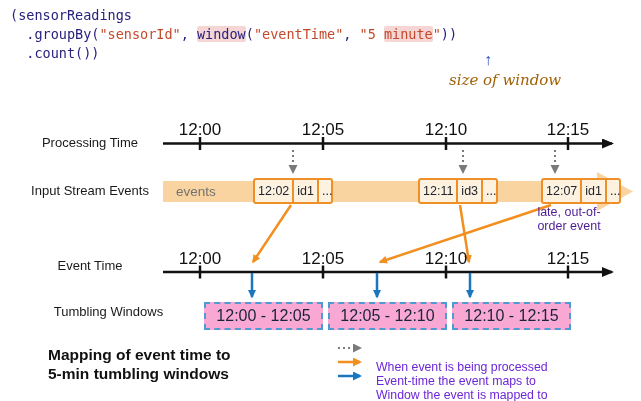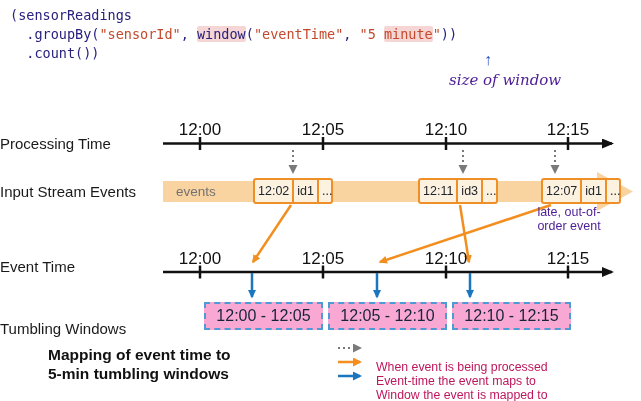--- a/index.html
+++ b/index.html
@@ -6,24 +6,24 @@
   .stage{position:relative;width:641px;height:401px;background:#fff;overflow:hidden;
          font-family:"Liberation Sans",sans-serif;color:#1a1a1a;}
   
   .code{position:absolute;left:10px;top:6px;font-family:"DejaVu Sans Mono",monospace;
         font-size:13.5px;line-height:19px;color:#28217e;}
   .code .ln{white-space:pre;}
   .code .str{color:#c4492c;white-space:pre;}
   .code .nv{color:#28217e;white-space:pre;}
   .code .hl{background:#f6d6d4;border-radius:2px;}
   .hand-arrow{position:absolute;left:484px;top:51px;color:#2b4ec0;font-size:16px;font-weight:bold;}
-  .hand-text{position:absolute;left:449px;top:71px;color:#4c1d95;font-size:15px;
+  .hand-text{position:absolute;left:449px;top:71px;color:#a16207;font-size:15px;
              font-family:"DejaVu Serif",serif;font-style:italic;}
   
-  .rowlabel{position:absolute;left:0;text-align:left;font-size:15px;color:#1a1a1a;}
+  .rowlabel{position:absolute;left:0;text-align:center;font-size:13px;color:#1a1a1a;padding-left:10px;}
   
   .tick{position:absolute;width:50px;text-align:center;font-size:17px;color:#111;}
   
   .overlay{position:absolute;left:0;top:0;}
   
   .band-text{position:absolute;left:176px;top:184px;font-size:13.5px;color:#737373;}
   
   .event-box{position:absolute;top:178px;height:22px;display:flex;align-items:stretch;
              background:#fdf2e0;border:2px solid #ee8f28;border-radius:3px;
              font-size:12.5px;color:#20242c;}
@@ -34,21 +34,21 @@
   
   .window-box{position:absolute;top:302px;height:24px;background:#f9a8d4;
               border:2px dashed #4e9ad2;display:flex;align-items:center;justify-content:center;
               font-size:16px;color:#16243a;}
   
   .caption{position:absolute;left:48px;top:345px;font-size:15.5px;line-height:19px;
            font-weight:700;color:#111;}
   
   .legend{position:absolute;left:337px;top:341px;display:flex;flex-direction:column;gap:1px;}
   .legend-row{display:flex;align-items:center;gap:7px;height:13px;}
-  .legend-row .txt{font-size:12.3px;color:#be185d;white-space:nowrap;margin-top:38px;}
+  .legend-row .txt{font-size:12.3px;color:#6d28d9;white-space:nowrap;margin-top:38px;}
 </style>
 </head>
 <body>
 
 <div class="stage">
 
   <div class="code">
     <div class="ln"><span class="nv">(sensorReadings</span></div>
     <div class="ln"><span class="nv">  .groupBy(</span><span class="str">"sensorId"</span><span class="nv">, </span><span class="nv hl">window</span><span class="nv">(</span><span class="str">"eventTime"</span><span class="nv">, </span><span class="str">"5 </span><span class="str hl">minute</span><span class="str">"</span><span class="nv">))</span></div>
     <div class="ln"><span class="nv">  .count())</span></div>
@@ -116,21 +116,21 @@
   <div class="tick" style="left:543px;top:120px;">12:15</div>
 
   <div class="tick" style="left:175px;top:249px;">12:00</div>
   <div class="tick" style="left:298px;top:249px;">12:05</div>
   <div class="tick" style="left:421px;top:249px;">12:10</div>
   <div class="tick" style="left:543px;top:249px;">12:15</div>
 
   <div class="rowlabel" style="width:160px;top:135px;">Processing Time</div>
   <div class="rowlabel" style="width:160px;top:183px;">Input Stream Events</div>
   <div class="rowlabel" style="width:160px;top:258px;">Event Time</div>
-  <div class="rowlabel" style="width:197px;top:320px;">Tumbling Windows</div>
+  <div class="rowlabel" style="width:197px;top:304px;">Tumbling Windows</div>
 
   <div class="band-text">events</div>
 
   <div class="event-box" style="left:253px;width:76px;">
     <div class="cell" style="flex:1.7;">12:02</div>
     <div class="cell" style="flex:1.1;">id1</div>
     <div class="cell" style="flex:0.8;">...</div>
   </div>
   <div class="event-box" style="left:418px;width:76px;">
     <div class="cell" style="flex:1.7;">12:11</div>

